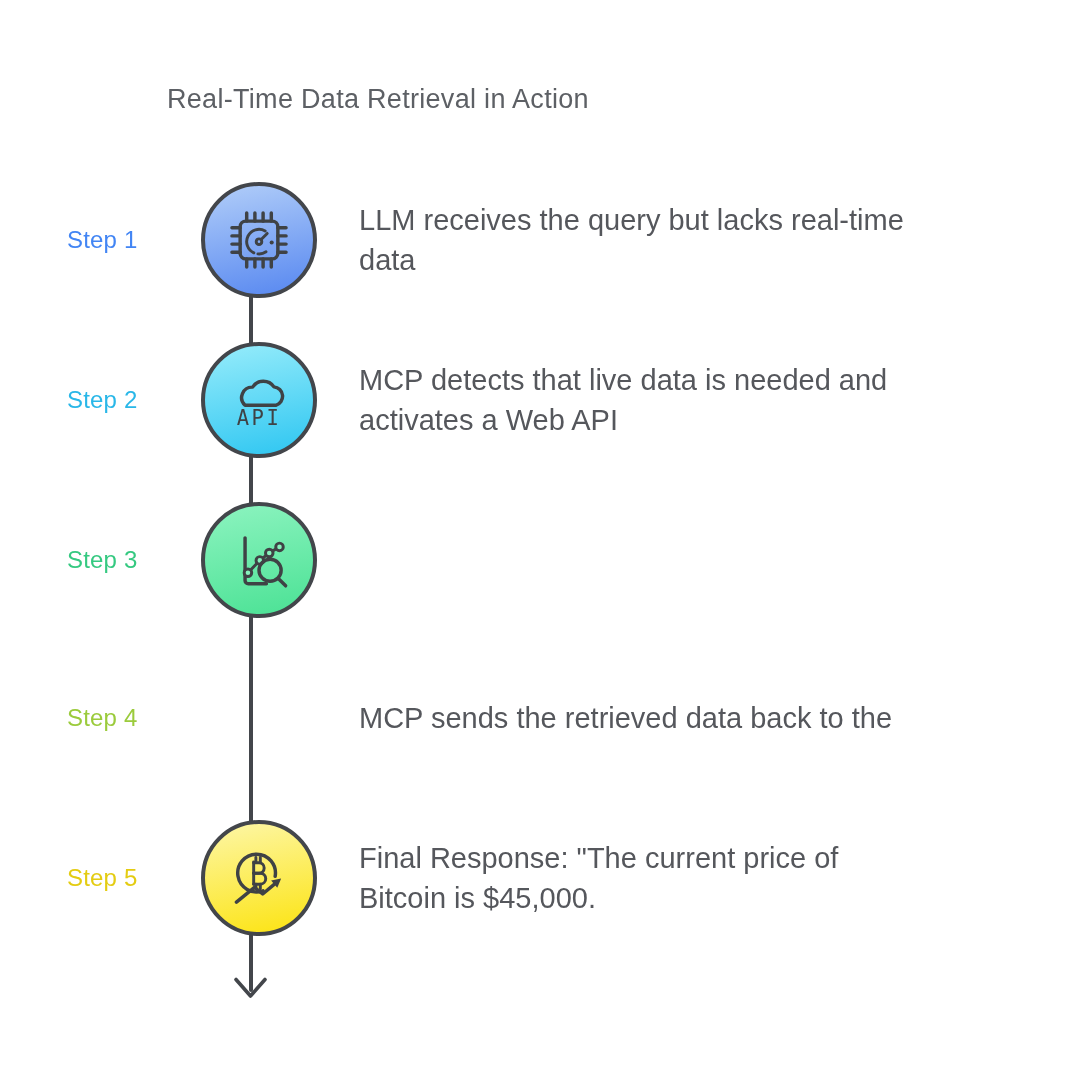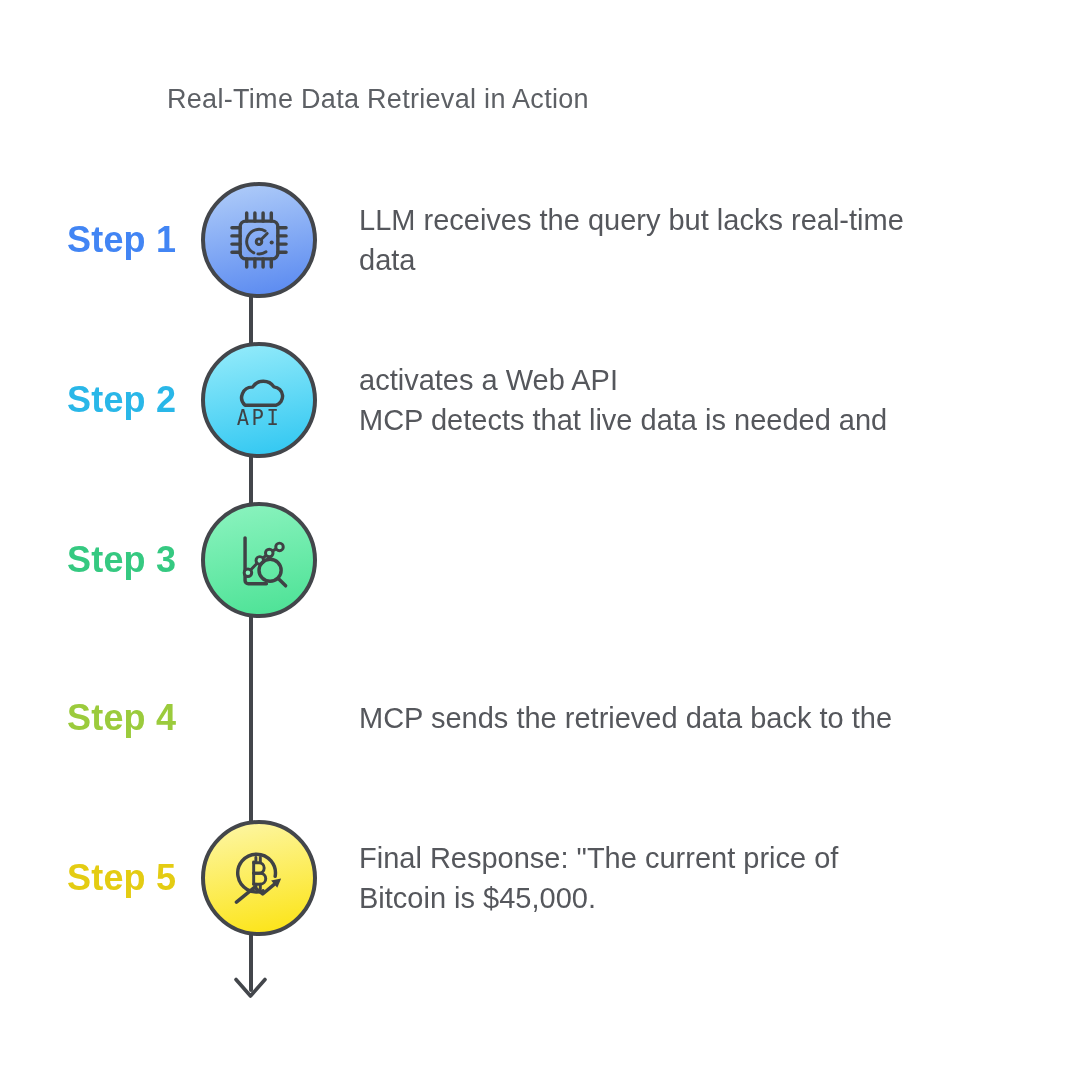--- a/index.html
+++ b/index.html
@@ -32,21 +32,21 @@
   .step-row { position:absolute; left:0; width:1080px; height:116px; z-index:1; }
   .step-row.r0 { top:182px; }
   .step-row.r1 { top:342px; }
   .step-row.r2 { top:502px; }
   .step-row.r3 { top:660px; }
   .step-row.r4 { top:820px; }
 
   .step-label {
     position:absolute; left:67px; top:0; height:116px;
     display:flex; align-items:center;
-    font-size:36px; font-weight:700;
+    font-size:24px; font-weight:400;
     color: var(--label-color, #4285f4);
     letter-spacing:0.2px;
   }
 
   .circle {
     position:absolute; left:201px; top:0;
     width:116px; height:116px; box-sizing:border-box;
     border:4px solid var(--connector, #43464b);
     border-radius:50%;
     background: linear-gradient(168deg, var(--c-top, #eee) 8%, var(--c-bottom, #ccc) 92%);
@@ -101,22 +101,22 @@
 
   <div class="step-row r1" style="--c-top: #8ee9fa; --c-bottom: #36c9f2; --label-color: #29b7e8;">
     <div class="step-label">Step 2</div>
     <div class="circle">
       <svg class="icon" viewBox="0 0 100 100">
         <path class="s" d="M33 56.5 a12.8 12.8 0 0 1 9.2 -22.2 a15.5 15.5 0 0 1 26 -0.3 a11.5 11.5 0 0 1 2.3 22.5 Z"></path>
         <text class="f mono" x="50" y="81" text-anchor="middle" font-size="25" letter-spacing="3">API</text>
       </svg>
     </div>
     <div class="desc">
+      <div>MCP detects that live data is needed and</div>
       <div>activates a Web API</div>
-      <div>MCP detects that live data is needed and</div>
     </div>
   </div>
 
   <div class="step-row r2" style="--c-top: #87f2bc; --c-bottom: #50e398; --label-color: #35c981;">
     <div class="step-label">Step 3</div>
     <div class="circle">
       <svg class="icon" viewBox="0 0 100 100">
         <path class="s" d="M33 23 V75 a4 4 0 0 0 4 4 H59"></path>
         <path class="s2" d="M36.5 65.5 L51 50.5 L62.5 41.5 L75 34"></path>
         <circle class="dot" cx="36.5" cy="65.5" r="4.6"></circle>

